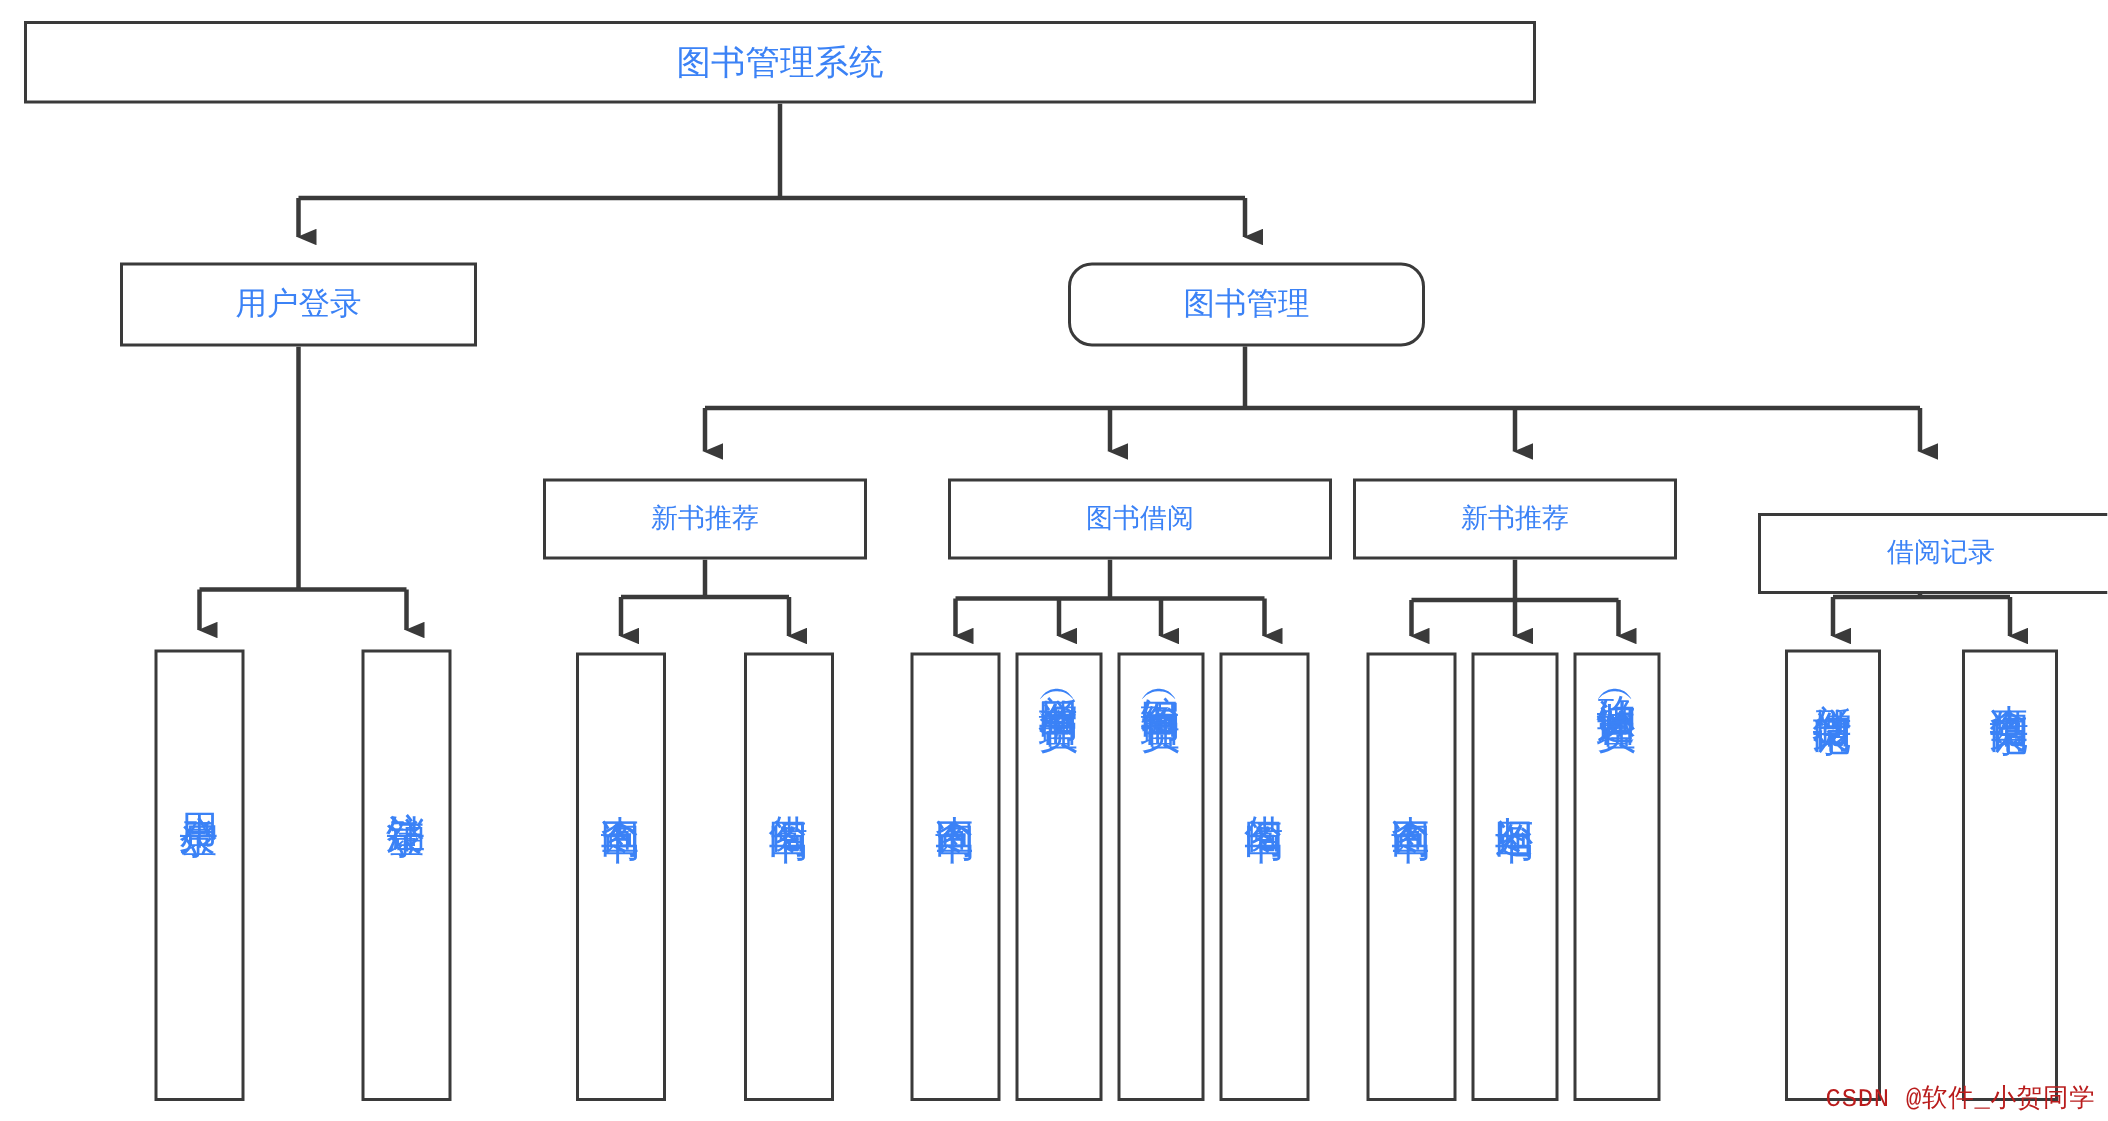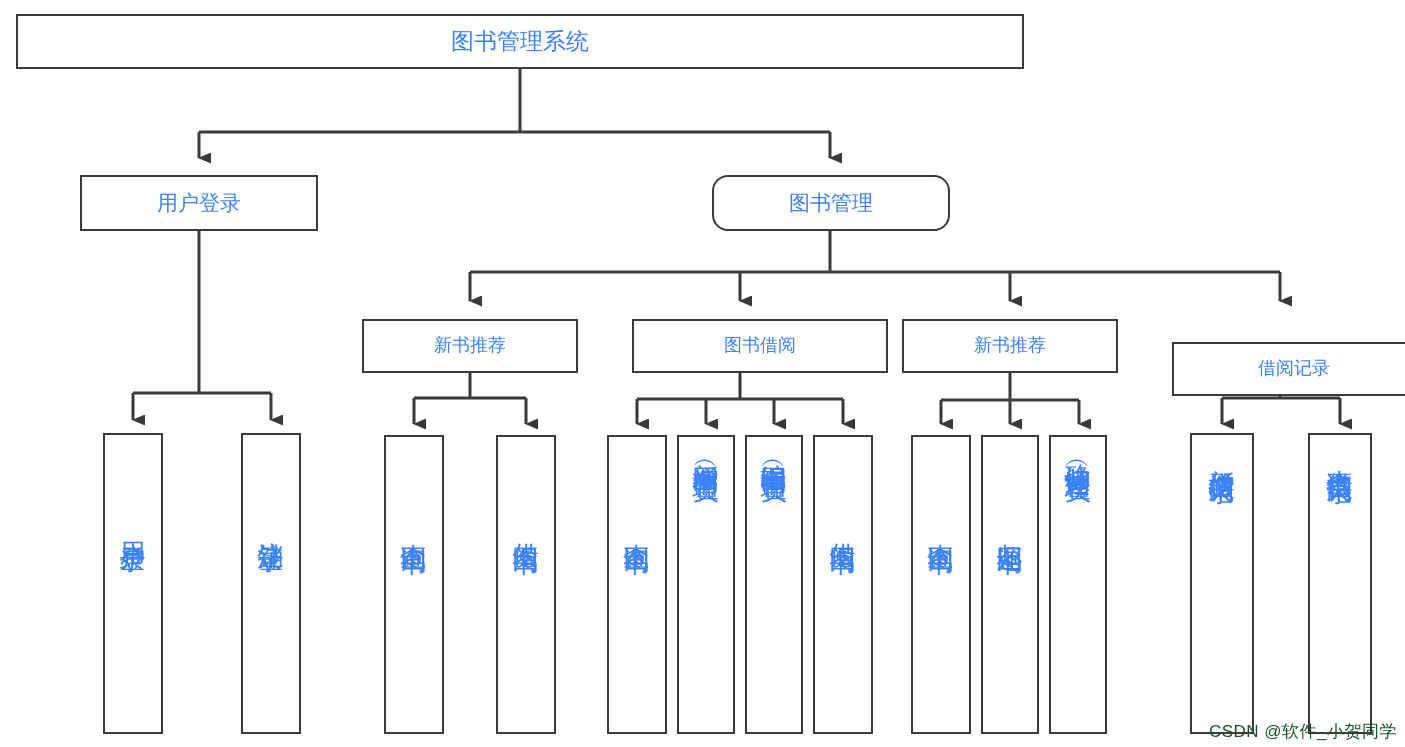--- a/index.html
+++ b/index.html
@@ -63,23 +63,24 @@
     letter-spacing: 2px;
     line-height: 1;
     white-space: nowrap;
   }
   .leaf.mid .lbl { padding-top: 80px; }
   .watermark {
     position: absolute;
     right: 8px;
     bottom: 4px;
     font-size: 17px;
-    color: #14532d;
+    color: #b91c1c;
     letter-spacing: 0.5px;
     white-space: nowrap;
+    font-family: Liberation Mono, monospace;
   }
 </style>
 </head>
 <body>
 
 <div id="canvas">
 
   <svg class="wires" viewBox="0 0 1405 747">
     <defs>
       <marker id="arr" markerWidth="11" markerHeight="13" refX="5.5" refY="12" orient="auto" markerUnits="userSpaceOnUse">

